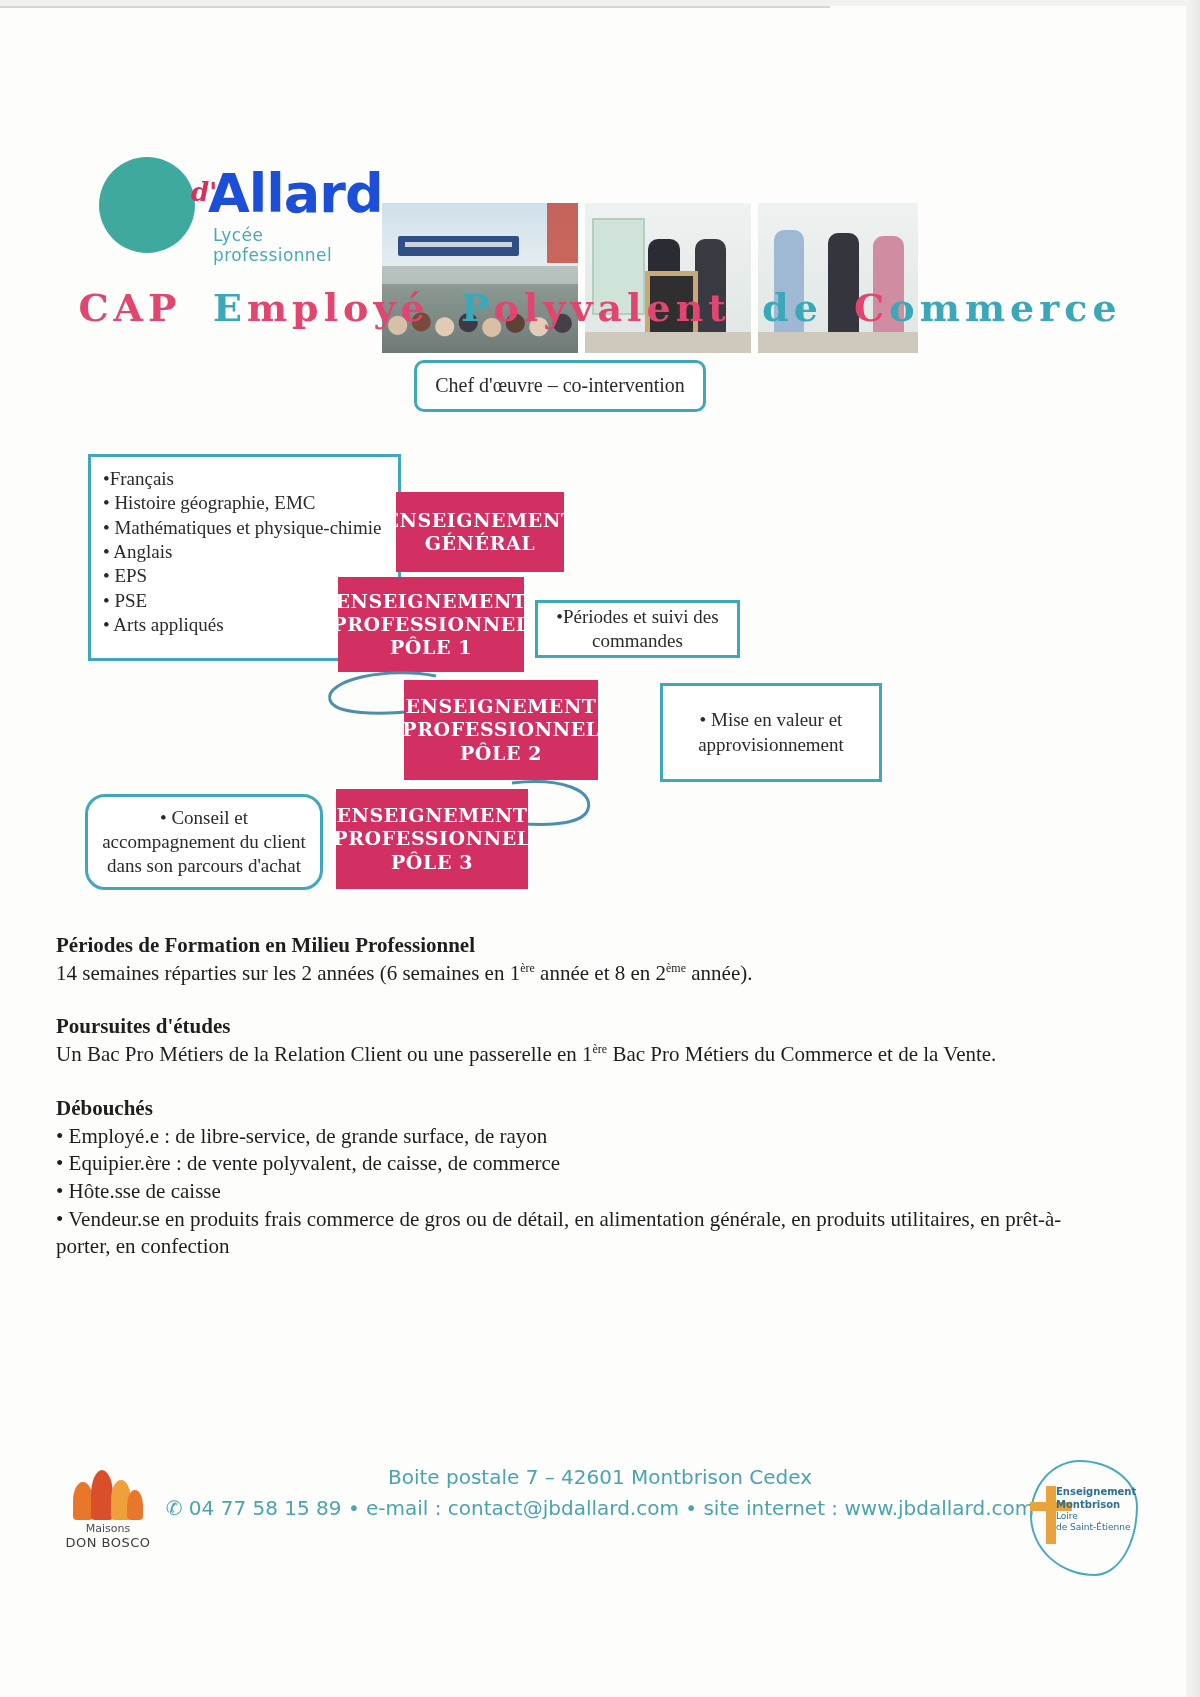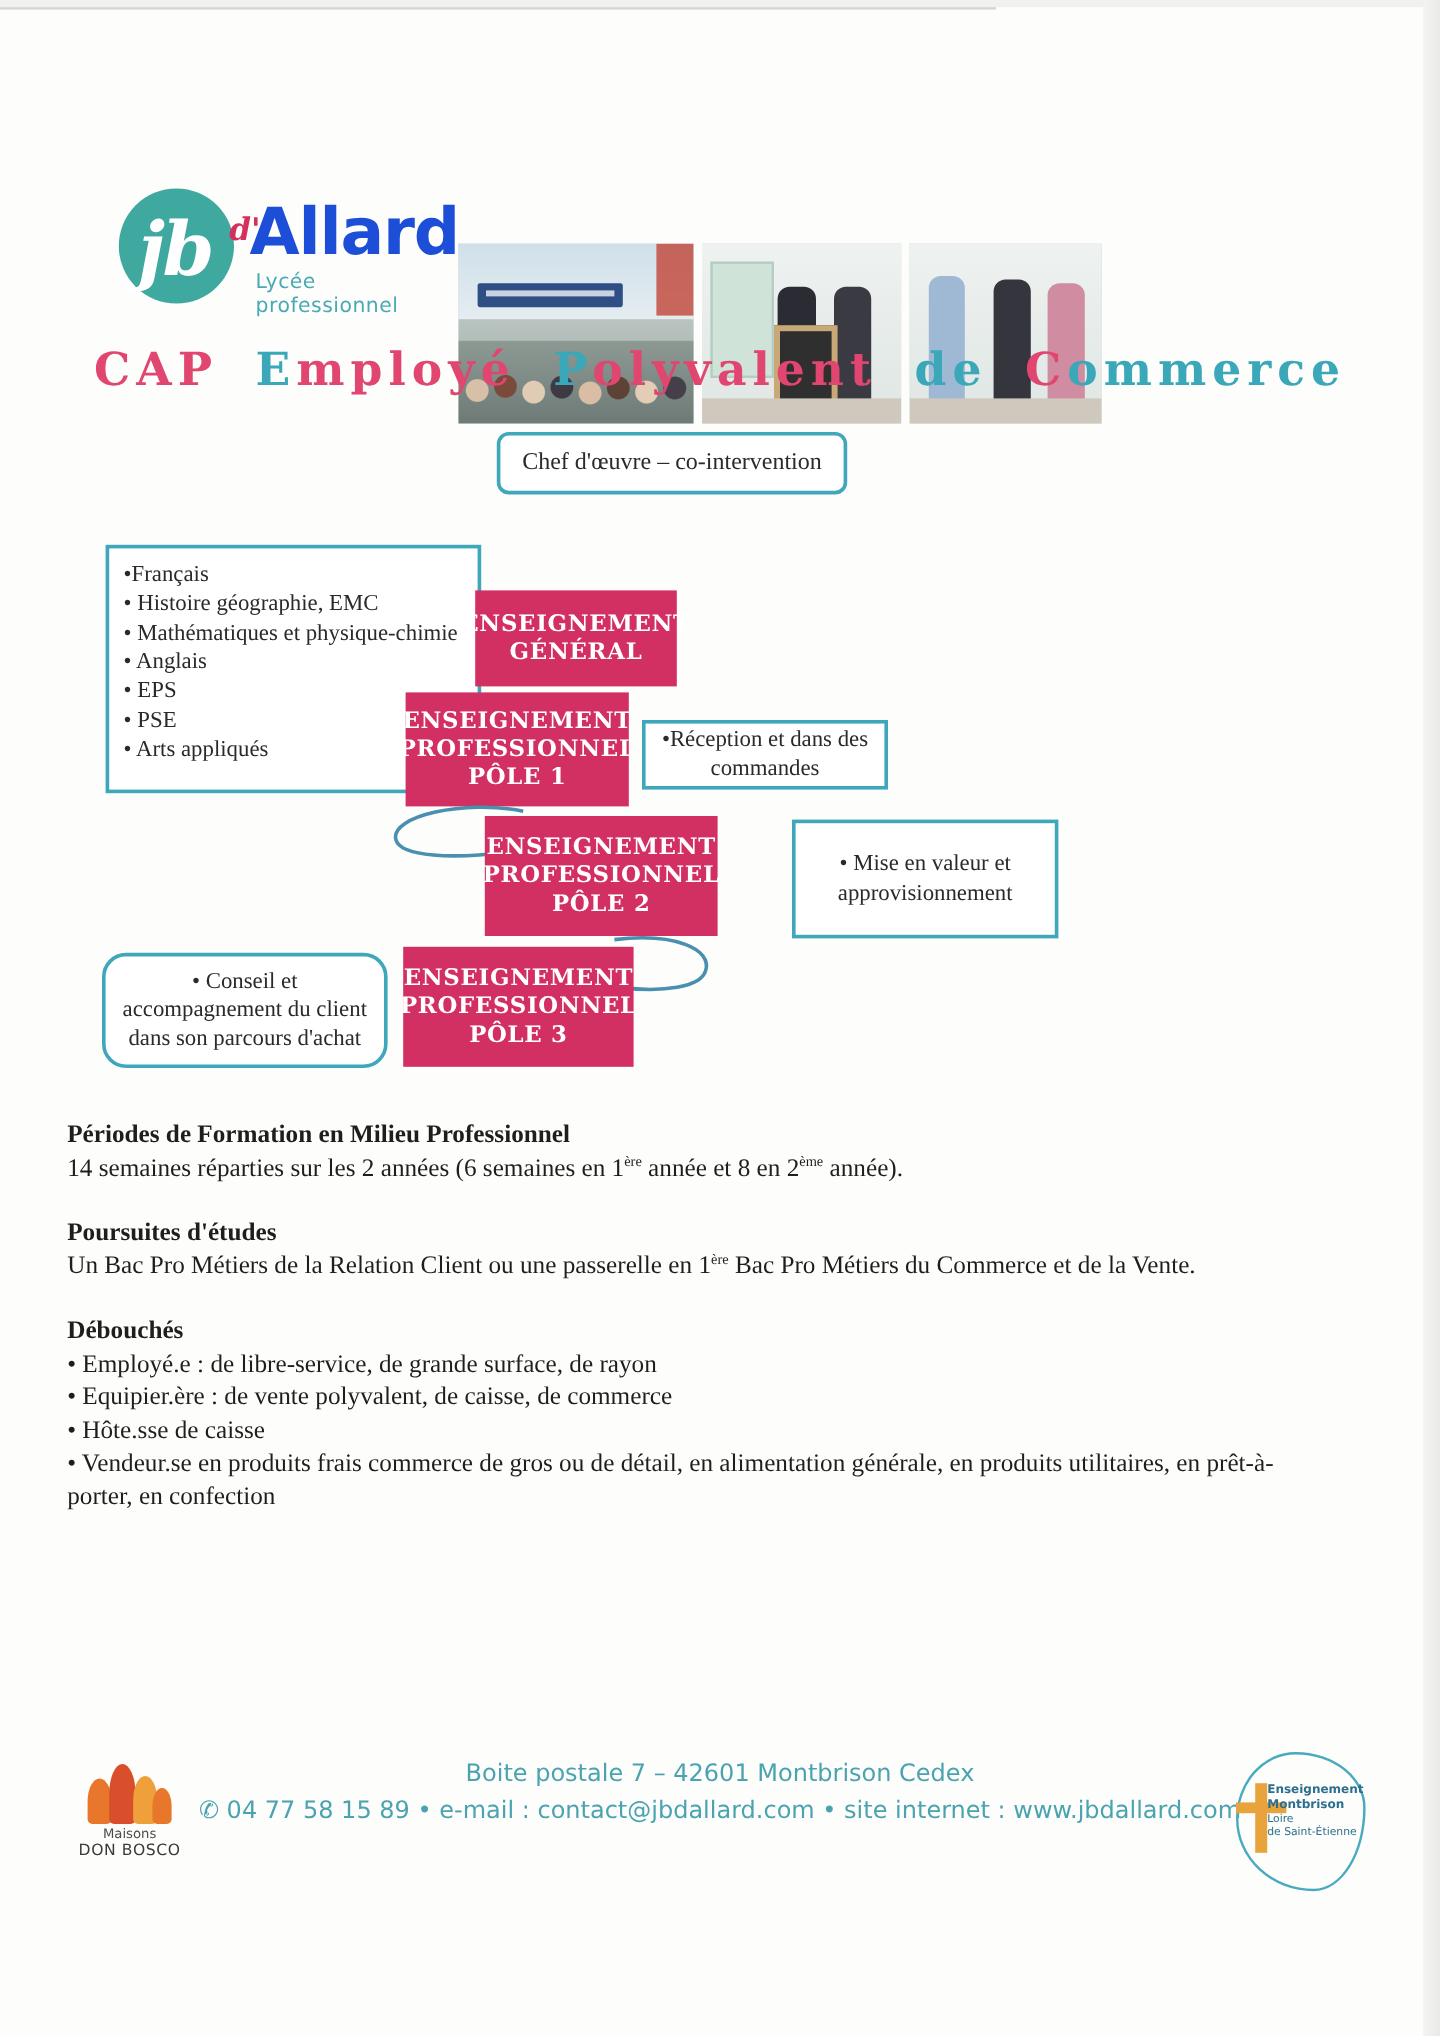--- a/index.html
+++ b/index.html
@@ -123,21 +123,20 @@
 
 <div class="page">
   <div class="scan-edge-top"></div>
   <div class="scan-line"></div>
   <div class="scan-edge-right"></div>
 
   <div class="header">
     <div class="logo">
       <div class="logo-mark">
         <div class="logo-circle"></div>
-        <div class="logo-jb">jb</div>
       </div>
       <div class="logo-d">d'</div>
       <div class="logo-allard">Allard</div>
       <div class="logo-sub">Lycée professionnel</div>
     </div>
 
     <div class="photos">
       <div class="photo p1">
         <div class="ph-sky"></div>
           <div class="ph-ground"></div>
@@ -185,21 +184,21 @@
       <span>ENSEIGNEMENT</span>
       <span>GÉNÉRAL</span>
     </div>
 
     <div class="pinkbox pp1">
       <span>ENSEIGNEMENT</span>
       <span>PROFESSIONNEL</span>
       <span>PÔLE 1</span>
     </div>
 
-    <div class="tealbox reception">•Réception et dans des commandes</div>
+    <div class="tealbox reception">•Périodes et suivi des commandes</div>
 
     <svg class="swoop sw1" viewBox="0 0 120 48">
       <path d="M118 6 C70 -4 6 10 12 30 C16 44 60 46 104 40" fill="none" stroke="#4a8fb0" stroke-width="3"></path>
     </svg>
 
     <div class="pinkbox pp2">
       <span>ENSEIGNEMENT</span>
       <span>PROFESSIONNEL</span>
       <span>PÔLE 2</span>
     </div>

